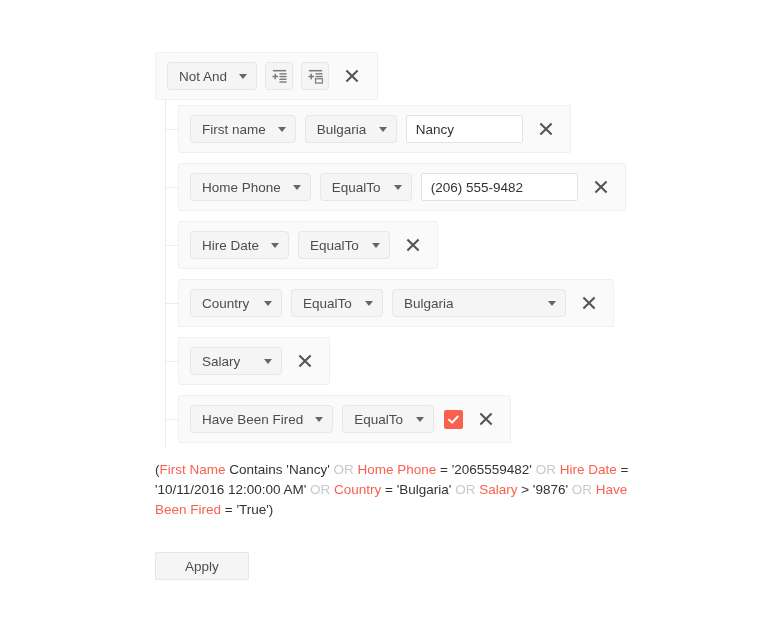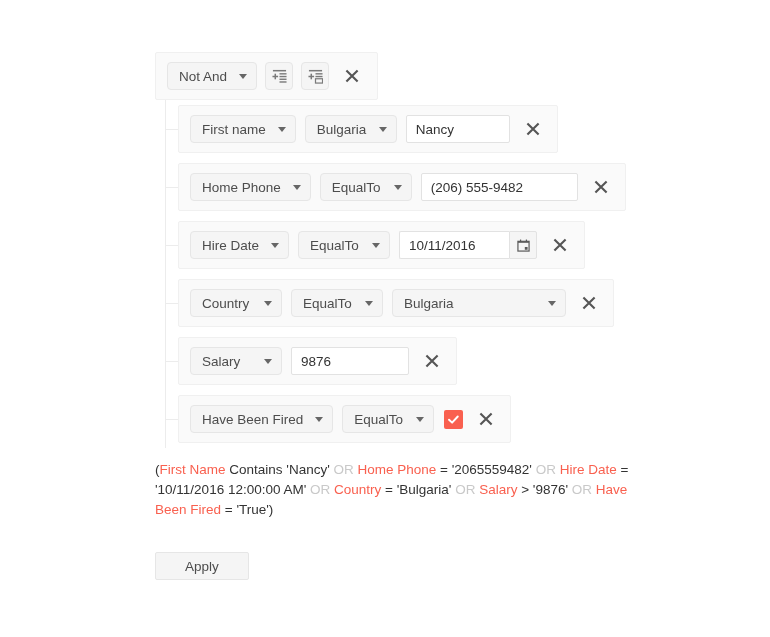--- a/index.html
+++ b/index.html
@@ -239,21 +239,21 @@
   <div class="conditions" id="condition-list">
       <div class="cond-wrap"><div class="cond-row">
           <span class="ctl dropdown" style="min-width:92px">
             <span class="dd-label">First name</span>
             <span class="caret"></span>
           </span>
           <span class="ctl dropdown" style="min-width:92px">
             <span class="dd-label">Bulgaria</span>
             <span class="caret"></span>
           </span>
-          <input class="txtinput" type="text" style="width: 104px;" value="Nancy">
+          <input class="txtinput" type="text" style="width: 117px;" value="Nancy">
           <span class="xbtn">
             <svg width="14" height="14" viewBox="0 0 14 14">
               <path d="M1.4 1.4 L12.6 12.6 M12.6 1.4 L1.4 12.6" stroke="#555555" stroke-width="2.1"></path>
             </svg>
           </span>
         </div></div>
       <div class="cond-wrap"><div class="cond-row">
           <span class="ctl dropdown" style="min-width:92px">
             <span class="dd-label">Home Phone</span>
             <span class="caret"></span>
@@ -270,32 +270,20 @@
           </span>
         </div></div>
       <div class="cond-wrap"><div class="cond-row">
           <span class="ctl dropdown" style="min-width:92px">
             <span class="dd-label">Hire Date</span>
             <span class="caret"></span>
           </span>
           <span class="ctl dropdown" style="min-width:92px">
             <span class="dd-label">EqualTo</span>
             <span class="caret"></span>
-          </span>
-          <span class="date-wrap">
-            <input class="txtinput" type="text" style="width: 110px;" value="10/11/2016">
-            <span class="date-btn">
-              <svg width="13" height="13" viewBox="0 0 14 14">
-                <rect x="1" y="2.5" width="12" height="10.5" fill="none" stroke="#5a5a5a" stroke-width="1.3"></rect>
-                <rect x="1" y="2.5" width="12" height="1.6" fill="#5a5a5a"></rect>
-                <rect x="3.2" y="0.6" width="1.3" height="2.6" fill="#5a5a5a"></rect>
-                <rect x="9.5" y="0.6" width="1.3" height="2.6" fill="#5a5a5a"></rect>
-                <rect x="8.4" y="8.6" width="3" height="3" fill="#5a5a5a"></rect>
-              </svg>
-            </span>
           </span>
           <span class="xbtn">
             <svg width="14" height="14" viewBox="0 0 14 14">
               <path d="M1.4 1.4 L12.6 12.6 M12.6 1.4 L1.4 12.6" stroke="#555555" stroke-width="2.1"></path>
             </svg>
           </span>
         </div></div>
       <div class="cond-wrap"><div class="cond-row">
           <span class="ctl dropdown" style="min-width:92px">
             <span class="dd-label">Country</span>
@@ -313,21 +301,20 @@
             <svg width="14" height="14" viewBox="0 0 14 14">
               <path d="M1.4 1.4 L12.6 12.6 M12.6 1.4 L1.4 12.6" stroke="#555555" stroke-width="2.1"></path>
             </svg>
           </span>
         </div></div>
       <div class="cond-wrap"><div class="cond-row">
           <span class="ctl dropdown" style="min-width:92px">
             <span class="dd-label">Salary</span>
             <span class="caret"></span>
           </span>
-          <input class="txtinput" type="text" style="width: 118px;" value="9876">
           <span class="xbtn">
             <svg width="14" height="14" viewBox="0 0 14 14">
               <path d="M1.4 1.4 L12.6 12.6 M12.6 1.4 L1.4 12.6" stroke="#555555" stroke-width="2.1"></path>
             </svg>
           </span>
         </div></div>
       <div class="cond-wrap"><div class="cond-row">
           <span class="ctl dropdown" style="min-width:130px">
             <span class="dd-label">Have Been Fired</span>
             <span class="caret"></span>

